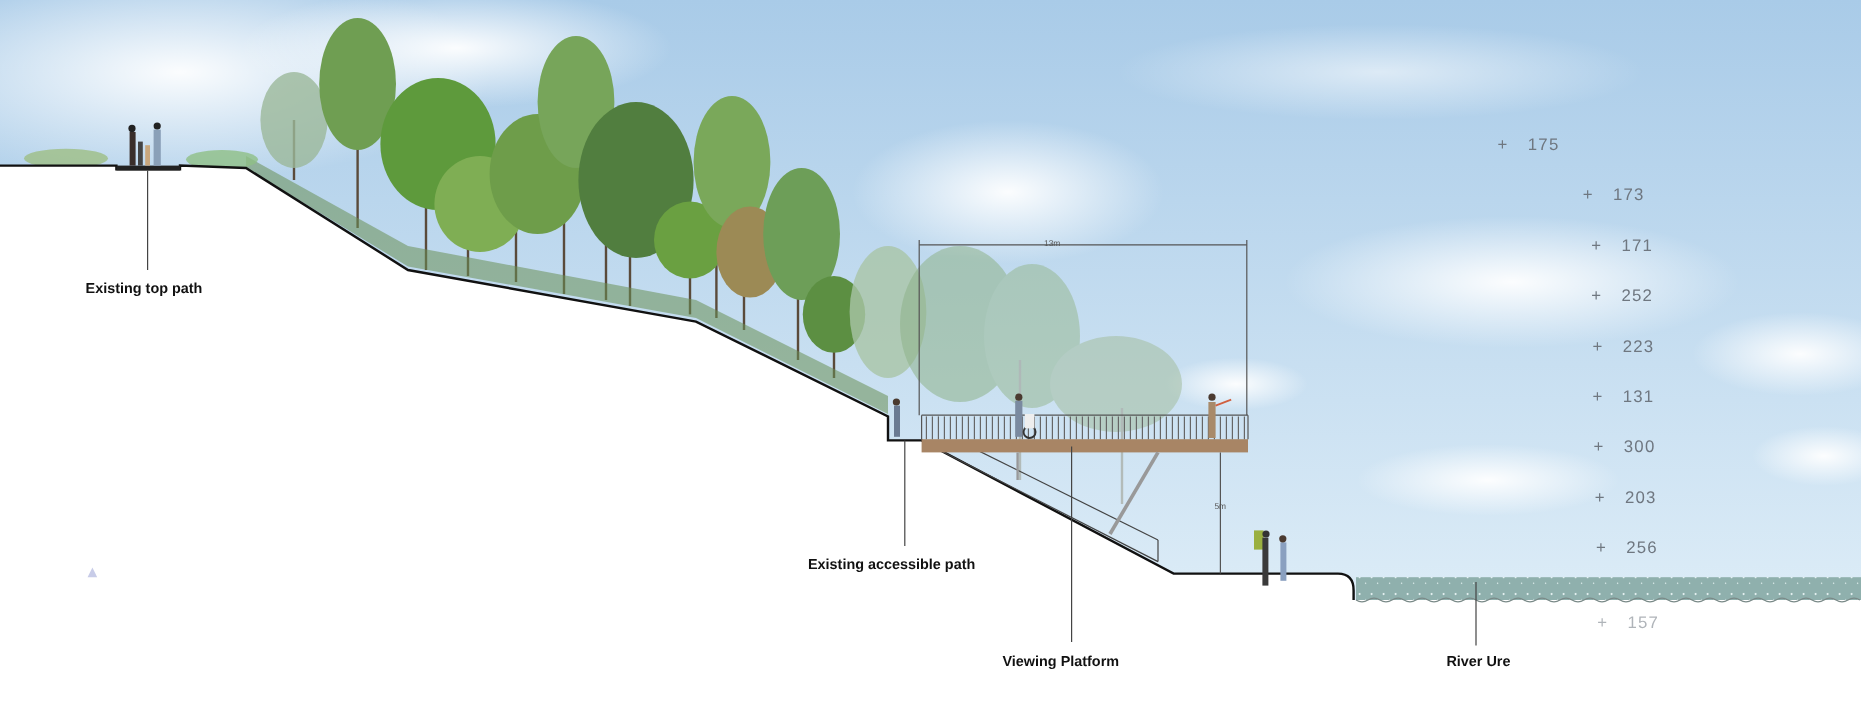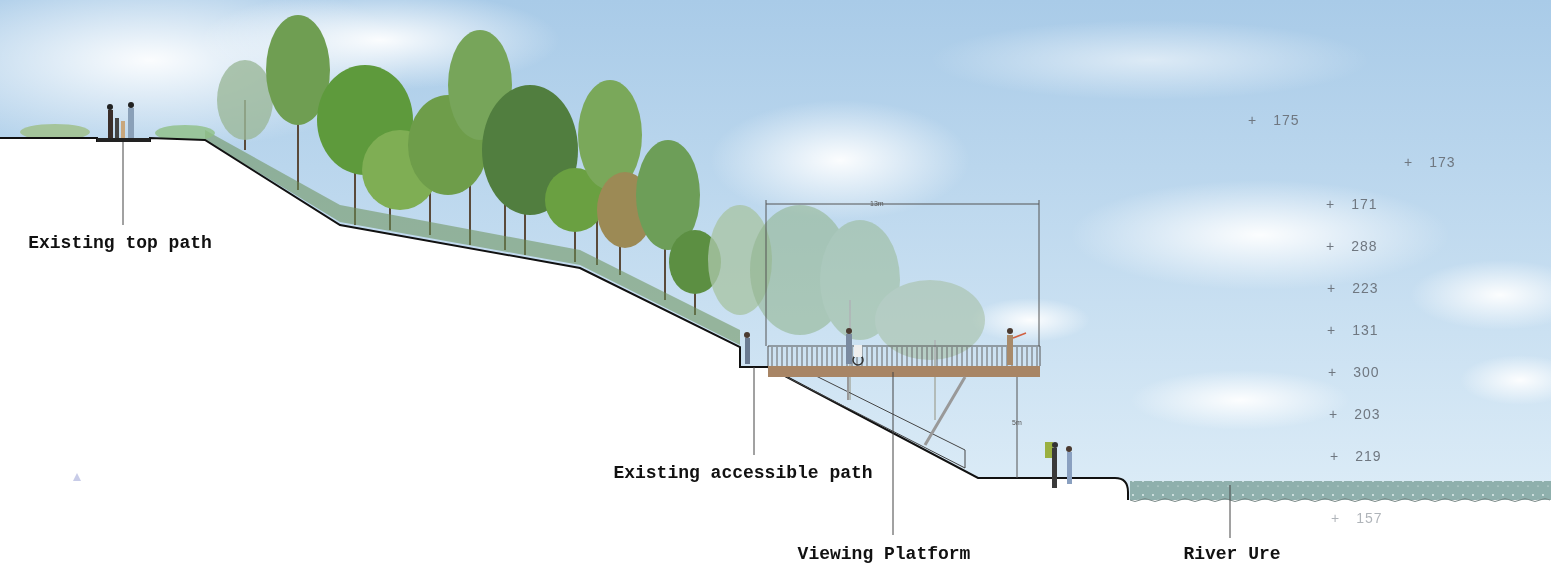--- a/index.html
+++ b/index.html
@@ -1,19 +1,19 @@
 <!DOCTYPE html>
 <html><head>
   <meta charset="utf-8">
   <style>
     html, body { margin: 0; padding: 0; }
     body { width: 1551px; height: 585px; overflow: hidden; background: #ffffff; font-family: "Liberation Sans", sans-serif; }
     #stage { position: relative; width: 1551px; height: 585px; overflow: hidden; }
     #scene { position: absolute; left: 0; top: 0; }
-    .label { position: absolute; font-family: Liberation Mono, monospace; font-weight: bold; font-size: 18px; color: #111111; white-space: nowrap; transform: translateX(-50%); }
+    .label { position: absolute; font-family: Liberation Sans, sans-serif; font-weight: bold; font-size: 12px; color: #111111; white-space: nowrap; transform: translateX(-50%); }
     .level { position: absolute; font-family: "Liberation Sans", sans-serif; font-size: 14px; color: #6f7780; white-space: nowrap; letter-spacing: 1px; }
     .level .plus { font-size: 14px; color: #6f7780; margin-right: 16px; }
     .dim-label { position: absolute; font-family: "Liberation Sans", sans-serif; font-size: 7px; color: #555; }
   </style>
 </head>
 <body>
 
 <div id="stage">
   <svg id="scene" width="1551" height="585" viewBox="0 0 1551 585">
     <defs>
@@ -222,22 +222,22 @@
 
   <span class="dim-label" style="left:870px; top:200px;">13m</span>
   <span class="dim-label" style="left:1012px; top:419px;">5m</span>
 
   <div class="label" style="left:120px; top:233px;">Existing top path</div>
   <div class="label" style="left:743px; top:463px;">Existing accessible path</div>
   <div class="label" style="left:884px; top:544px;">Viewing Platform</div>
   <div class="label" style="left:1232px; top:544px;">River Ure</div>
 
   <div class="level" style="left:1248px; top:112px;"><span class="plus">+</span><span>175</span></div>
-  <div class="level" style="left:1404px; top:154px;text-align:center;"><span class="plus">+</span><span>173</span></div>
+  <div class="level" style="left:1319px; top:154px;text-align:center;"><span class="plus">+</span><span>173</span></div>
   <div class="level" style="left:1326px; top:196px;"><span class="plus">+</span><span>171</span></div>
-  <div class="level" style="left:1326px; top:238px;"><span class="plus">+</span><span>288</span></div>
+  <div class="level" style="left:1326px; top:238px;"><span class="plus">+</span><span>252</span></div>
   <div class="level" style="left:1327px; top:280px;"><span class="plus">+</span><span>223</span></div>
   <div class="level" style="left:1327px; top:322px;"><span class="plus">+</span><span>131</span></div>
   <div class="level" style="left:1328px; top:364px;"><span class="plus">+</span><span>300</span></div>
   <div class="level" style="left:1329px; top:406px;"><span class="plus">+</span><span>203</span></div>
-  <div class="level" style="left:1330px; top:448px;"><span class="plus">+</span><span>219</span></div>
+  <div class="level" style="left:1330px; top:448px;"><span class="plus">+</span><span>256</span></div>
   <div class="level" style="left:1331px; top:510px; opacity:0.55;"><span class="plus">+</span><span>157</span></div>
 </div>
 
 </body></html>

